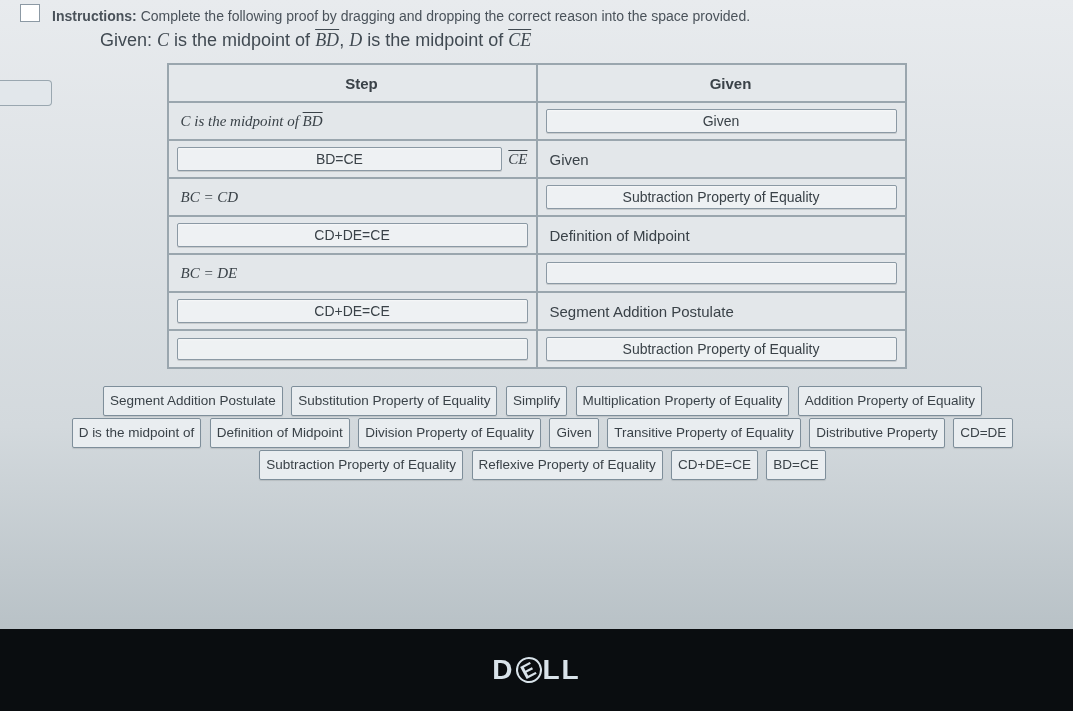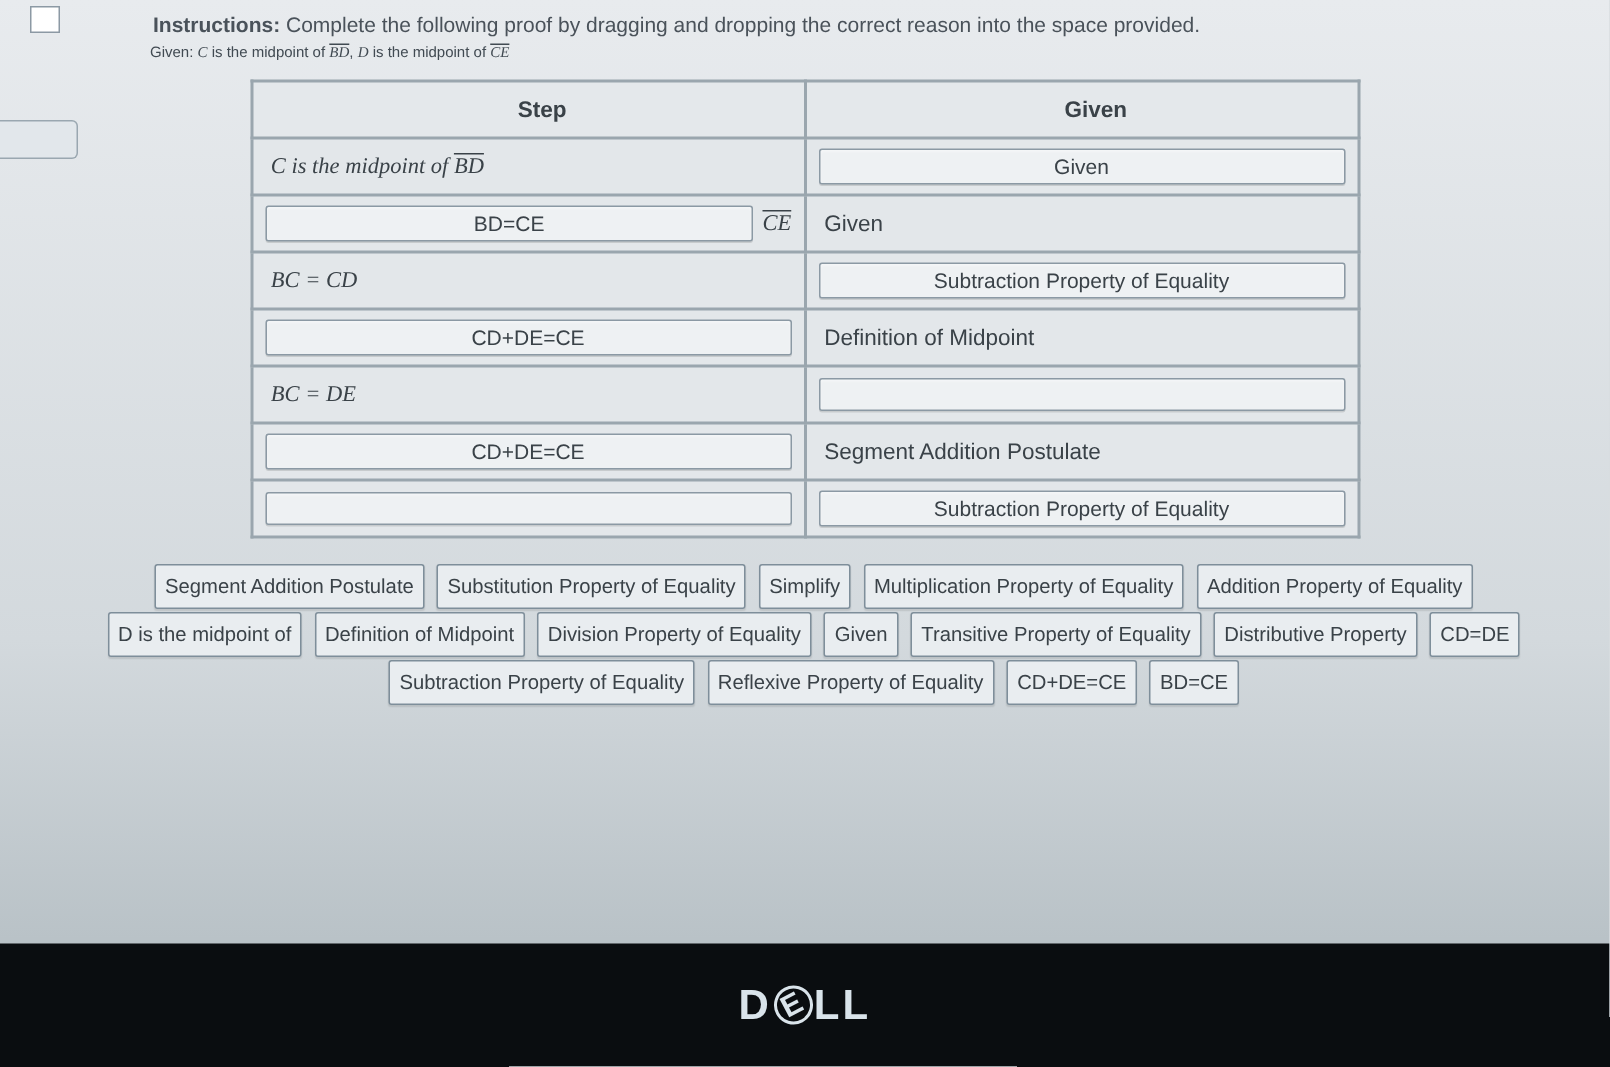--- a/index.html
+++ b/index.html
@@ -12,23 +12,23 @@
     color:#3a4248;
     overflow:hidden;
     position:relative;
   }
   .page {
     width:100%;
     height:100%;
     background:linear-gradient(180deg,#e8ebee 0%, #d3d9dd 60%, #b9c2c7 88%);
     padding:6px 20px 0 20px;
   }
-  .header-line { font-size:14px; margin:2px 0 6px 82px; color:#4a525a; }
+  .header-line { font-size:14px; margin:2px 0 6px 32px; color:#4a525a; }
   .given-line, .prove-line {
-    font-size:10px; margin:4px 0 4px 80px; color:#414a52;
+    font-size:18px; margin:4px 0 4px 80px; color:#414a52;
   }
   .mi { font-style: italic; font-family: 'Times New Roman', serif; }
   .overline { text-decoration: overline; text-decoration-thickness:1px; }
 
   table.proof {
     margin:12px auto 0 auto;
     border-collapse:collapse;
     width:740px;
     background:#e3e7ea;
   }

